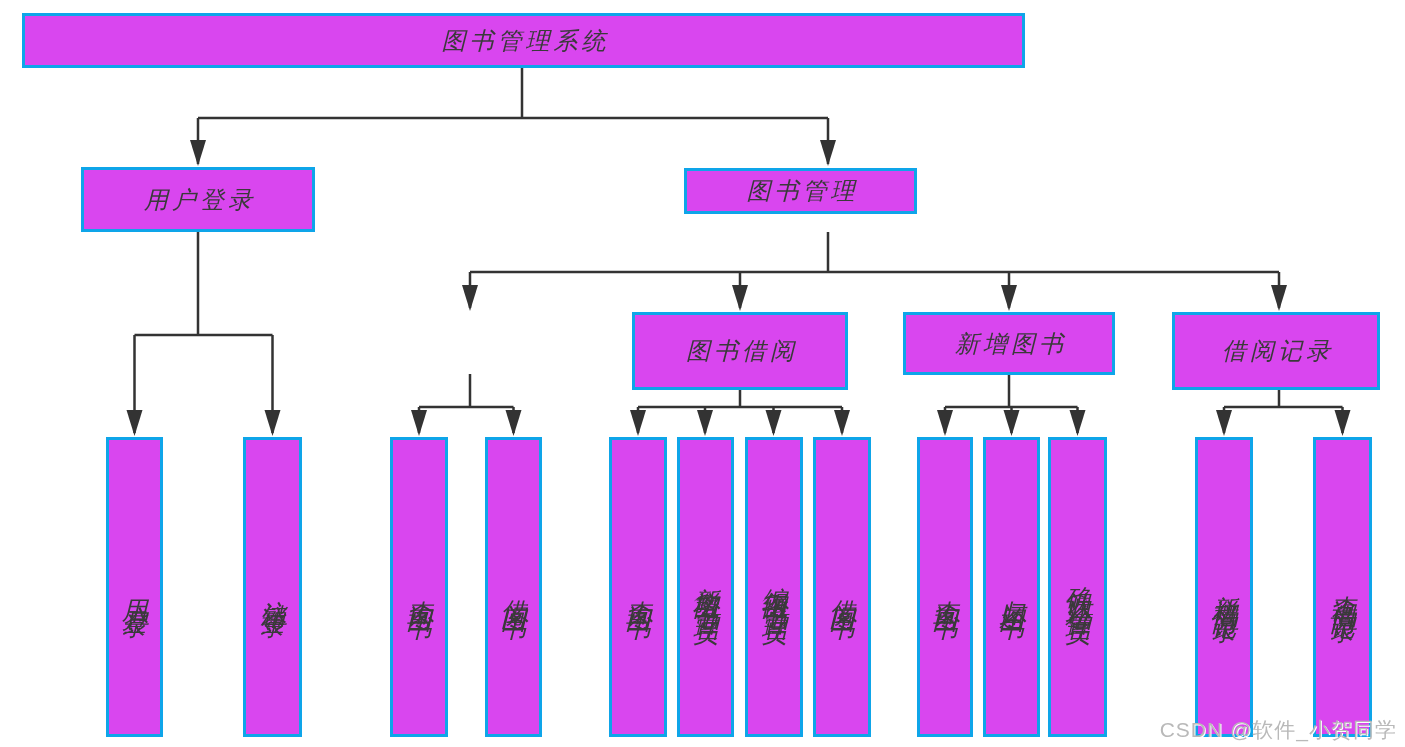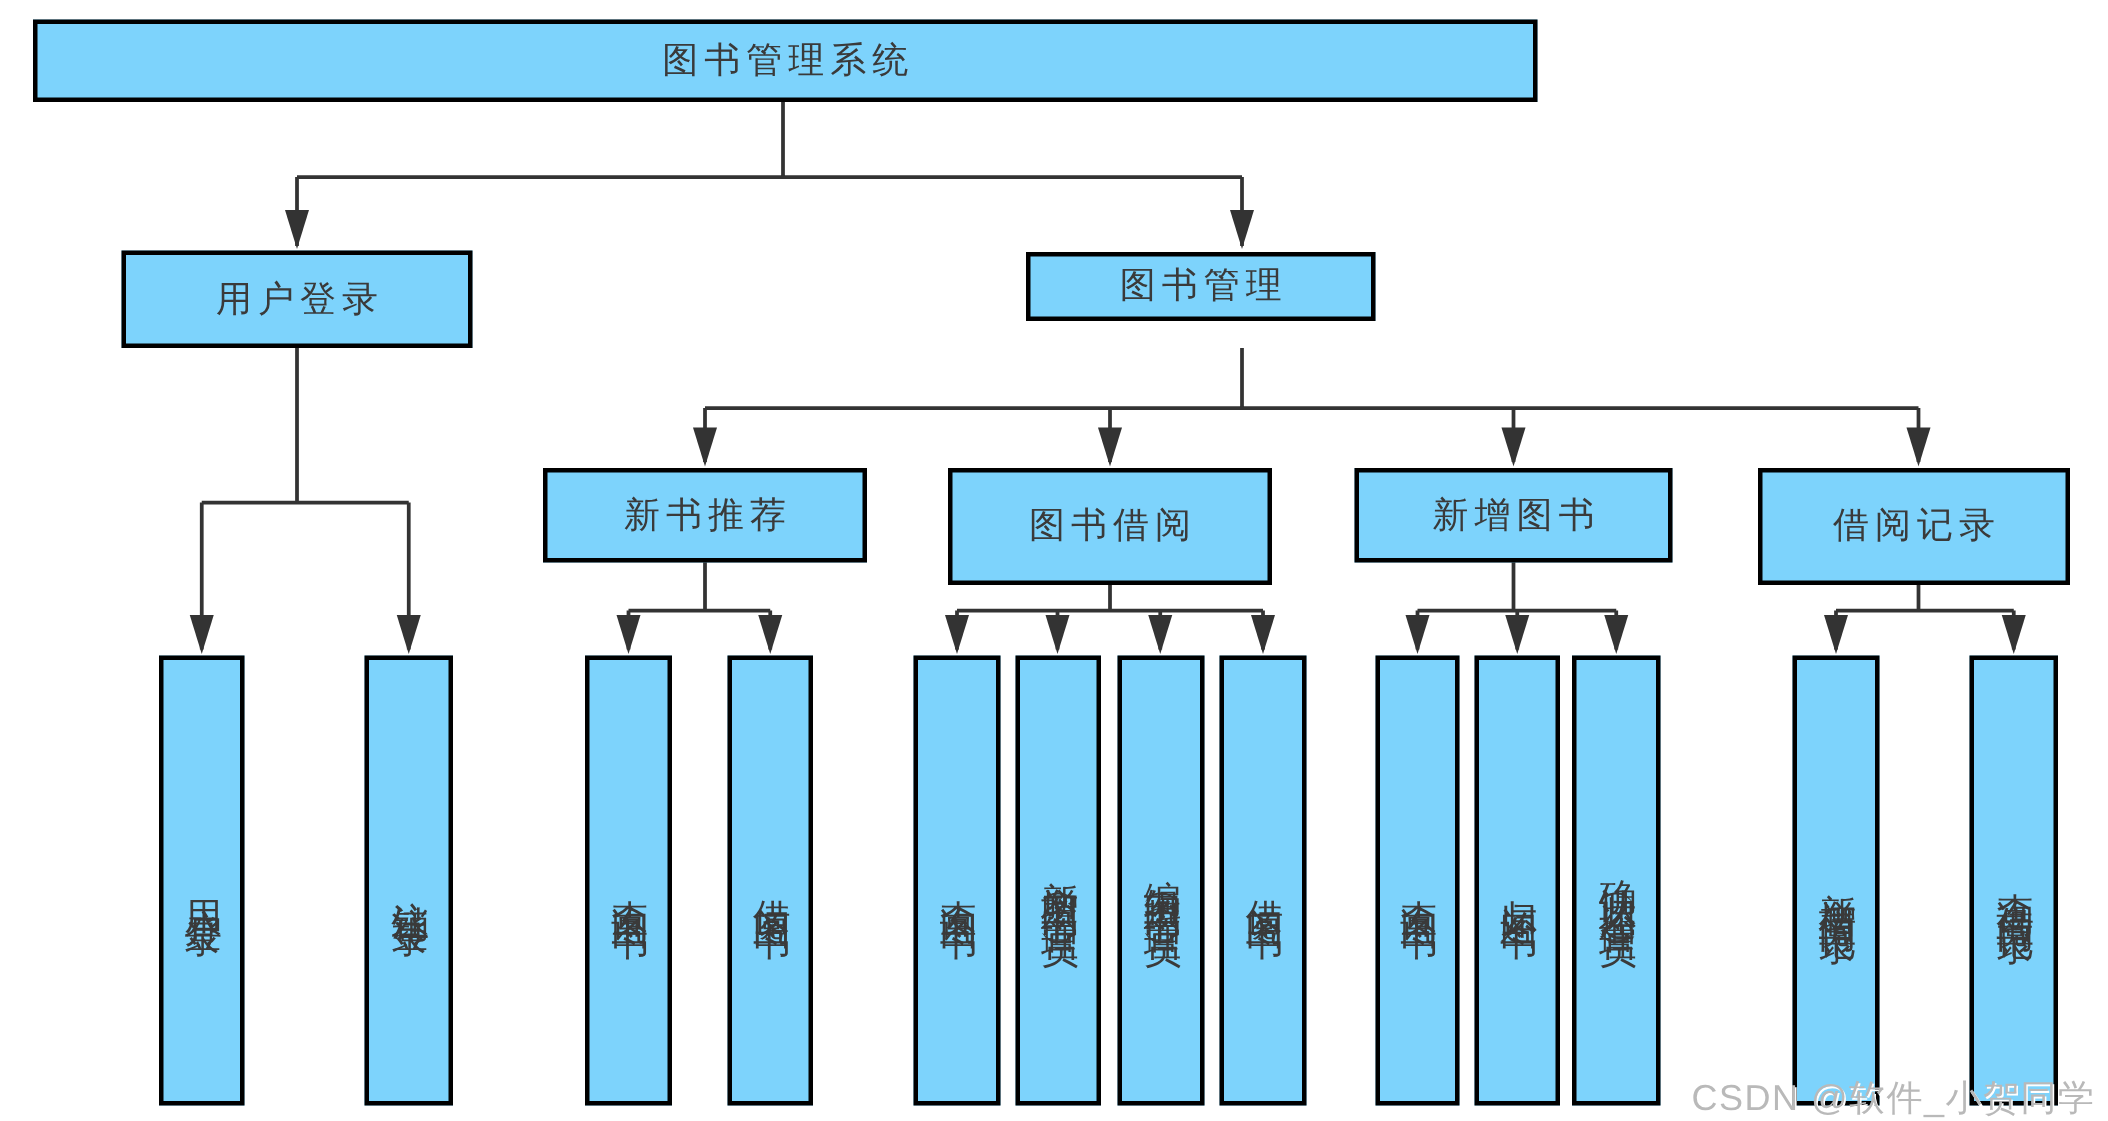--- a/index.html
+++ b/index.html
@@ -20,46 +20,47 @@
     position: absolute;
     left: 0;
     top: 0;
     width: 1405px;
     height: 747px;
     pointer-events: none;
   }
   .node {
     position: absolute;
     box-sizing: border-box;
-    border: 3px solid #000000;
-    background: #7dd3fc;
+    border: 3px solid #0ea5e9;
+    background: #d946ef;
     display: flex;
     align-items: center;
     justify-content: center;
+    font-style: italic;
   }
   .h-label {
     font-size: 24px;
     letter-spacing: 4px;
     padding-left: 4px; 
     line-height: 1;
     white-space: nowrap;
   }
   .root-node .h-label { font-size: 24px; }
   .leaf .v-label {
     writing-mode: vertical-rl;
     font-size: 25px;
     letter-spacing: 5px;
     line-height: 1;
     padding-top: 5px; 
   }
   #watermark {
     position: absolute;
     top: 716px;
     right: 8px;
-    font-size: 24px;
+    font-size: 21px;
     letter-spacing: 1px;
     color: #b9b9b9;
     text-shadow: 1px 1px 0 #ffffff;
     white-space: nowrap;
   }
 </style>
 </head>
 <body>
 
 <div id="canvas">
@@ -101,23 +102,20 @@
     <span class="h-label">图书管理系统</span>
   </div>
 
   <div class="node" style="left:81px;top:167px;width:234px;height:65px">
     <span class="h-label">用户登录</span>
   </div>
   <div class="node" style="left:684px;top:168px;width:233px;height:46px">
     <span class="h-label">图书管理</span>
   </div>
 
-  <div class="node" style="left:362px;top:312px;width:216px;height:63px">
-    <span class="h-label">新书推荐</span>
-  </div>
   <div class="node" style="left:632px;top:312px;width:216px;height:78px">
     <span class="h-label">图书借阅</span>
   </div>
   <div class="node" style="left:903px;top:312px;width:212px;height:63px">
     <span class="h-label">新增图书</span>
   </div>
   <div class="node" style="left:1172px;top:312px;width:208px;height:78px">
     <span class="h-label">借阅记录</span>
   </div>
 

